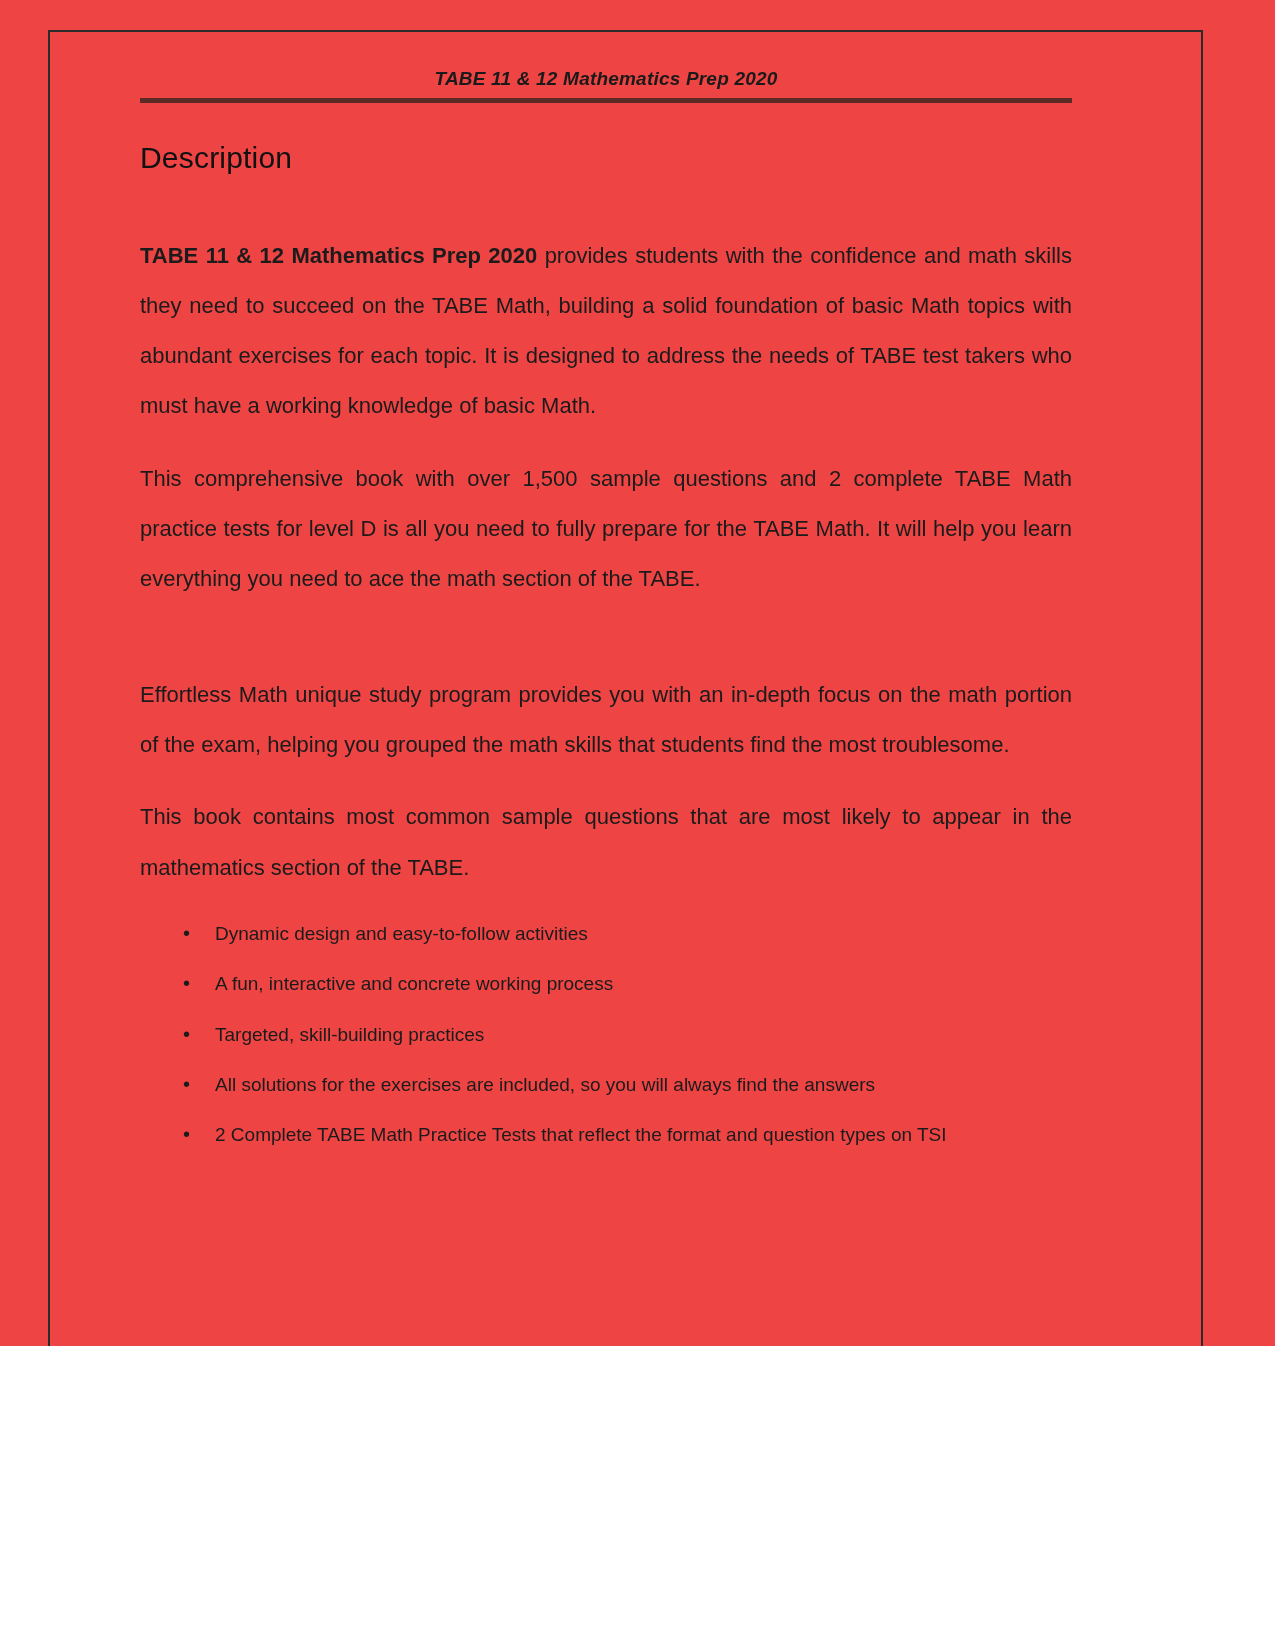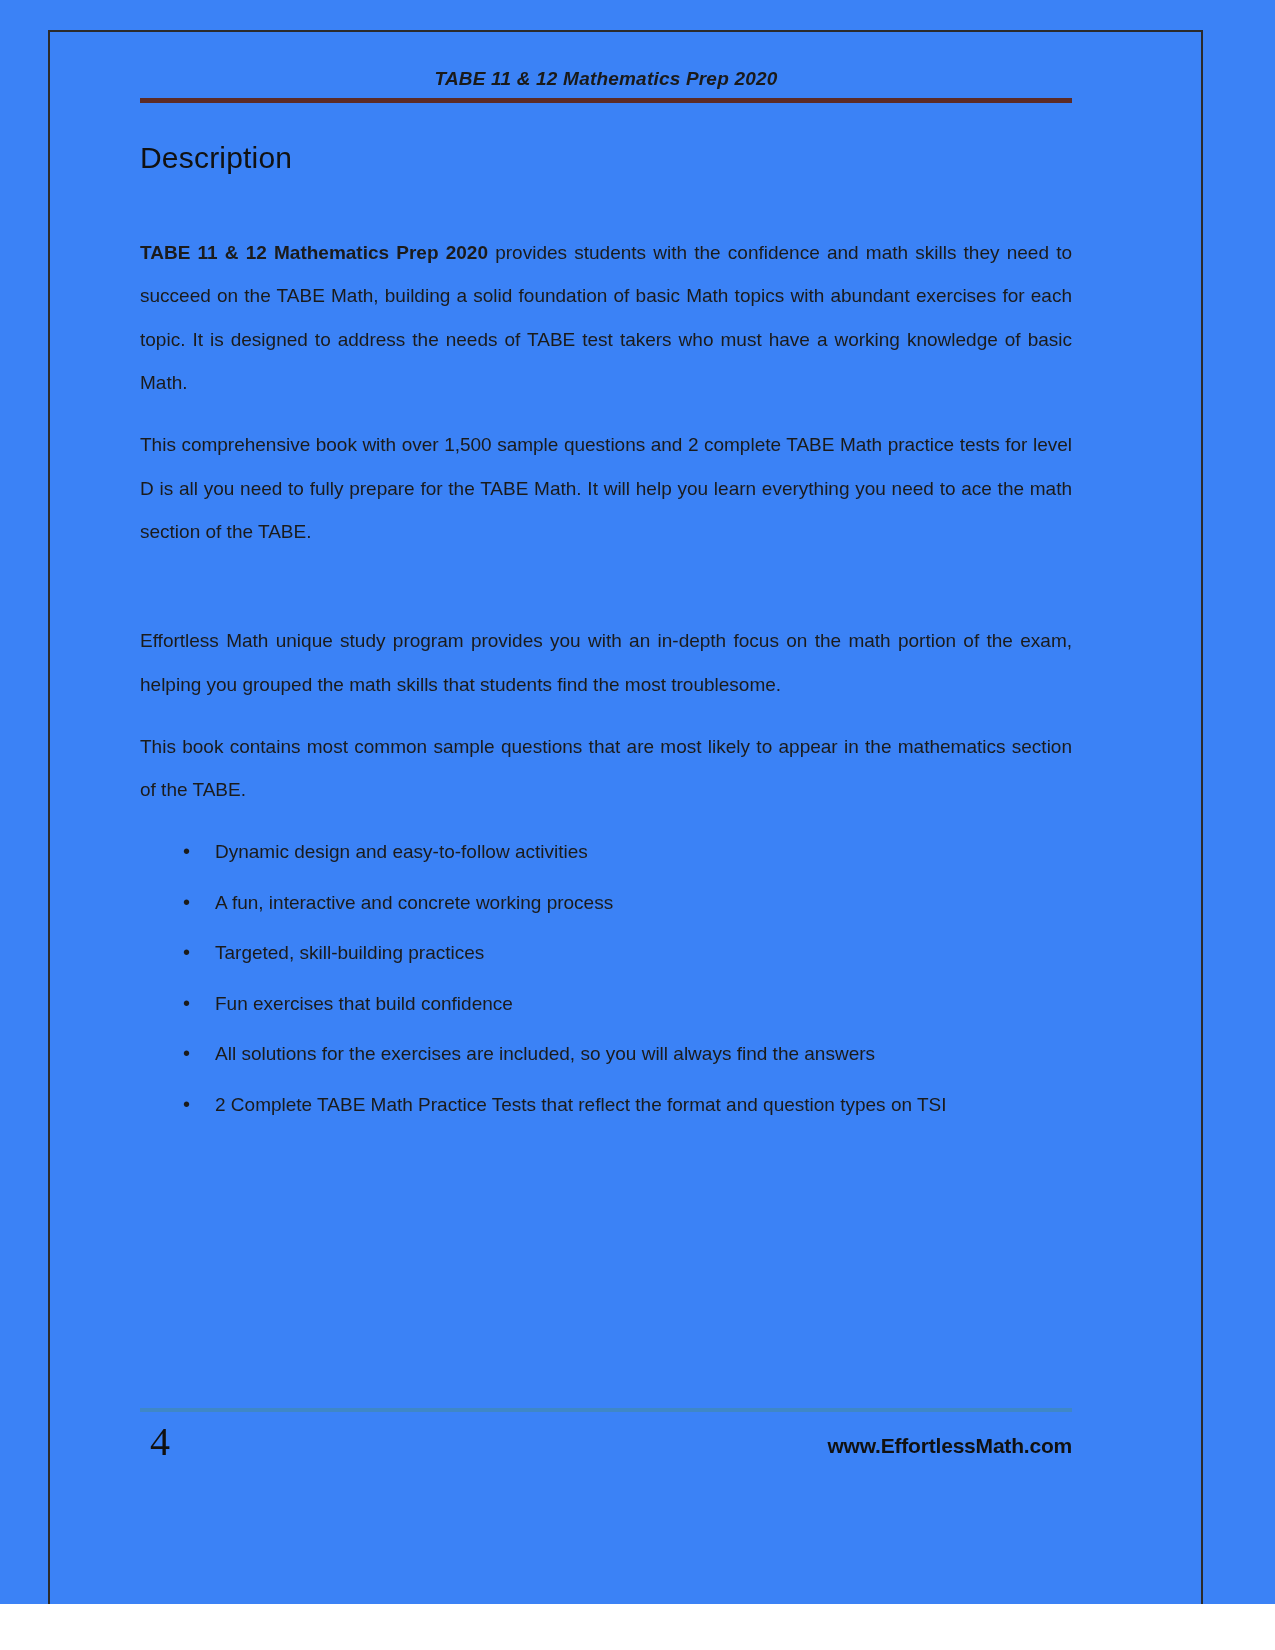--- a/index.html
+++ b/index.html
@@ -6,22 +6,22 @@
     margin: 0;
     padding: 0;
     background: #ffffff;
   }
   body {
     font-family: "Liberation Sans", sans-serif;
   }
   .page {
     position: relative;
     width: 1275px;
-    height: 1604px;
-    background: #3b82f6;
+    height: 1346px;
+    background: #ef4444;
     box-sizing: border-box;
     overflow: hidden;
   }
   .page-border {
     position: absolute;
     left: 48px;
     top: 30px;
     width: 1155px;
     height: 1580px;
     border: 2px solid #2b2b2b;
@@ -48,21 +48,21 @@
     width: 100%;
   }
   .section-title {
     margin-top: 38px;
     font-size: 30px;
     font-weight: normal;
     color: #111111;
     letter-spacing: 0.2px;
   }
   .body-text {
-    font-size: 19px;
+    font-size: 22px;
     color: #1b1b1b;
     line-height: 2.28;
     text-align: justify;
     text-justify: inter-word;
   }
   .p-first {
     margin-top: 56px;
   }
   .p-gap {
     margin-top: 18px;
@@ -147,21 +147,20 @@
 
     <p class="body-text p-bigger-gap">Effortless Math unique study program provides you with an in-depth focus on the math portion of the exam, helping you grouped the math skills that students find the most troublesome.</p>
 
     <p class="body-text" style="margin-top:0;">This book contains most common sample questions that are most likely to appear in the mathematics section of the TABE.</p>
 
 
     <ul class="features">
       <li>Dynamic design and easy-to-follow activities</li>
       <li>A fun, interactive and concrete working process</li>
       <li>Targeted, skill-building practices</li>
-      <li>Fun exercises that build confidence</li>
       <li>All solutions for the exercises are included, so you will always find the answers</li>
       <li>2 Complete TABE Math Practice Tests that reflect the format and question types on TSI</li>
     </ul>
 
   </div>
 
   <div class="footer">
     <div class="footer-rule"></div>
     <div class="footer-row">
       <div class="page-number">4</div>

